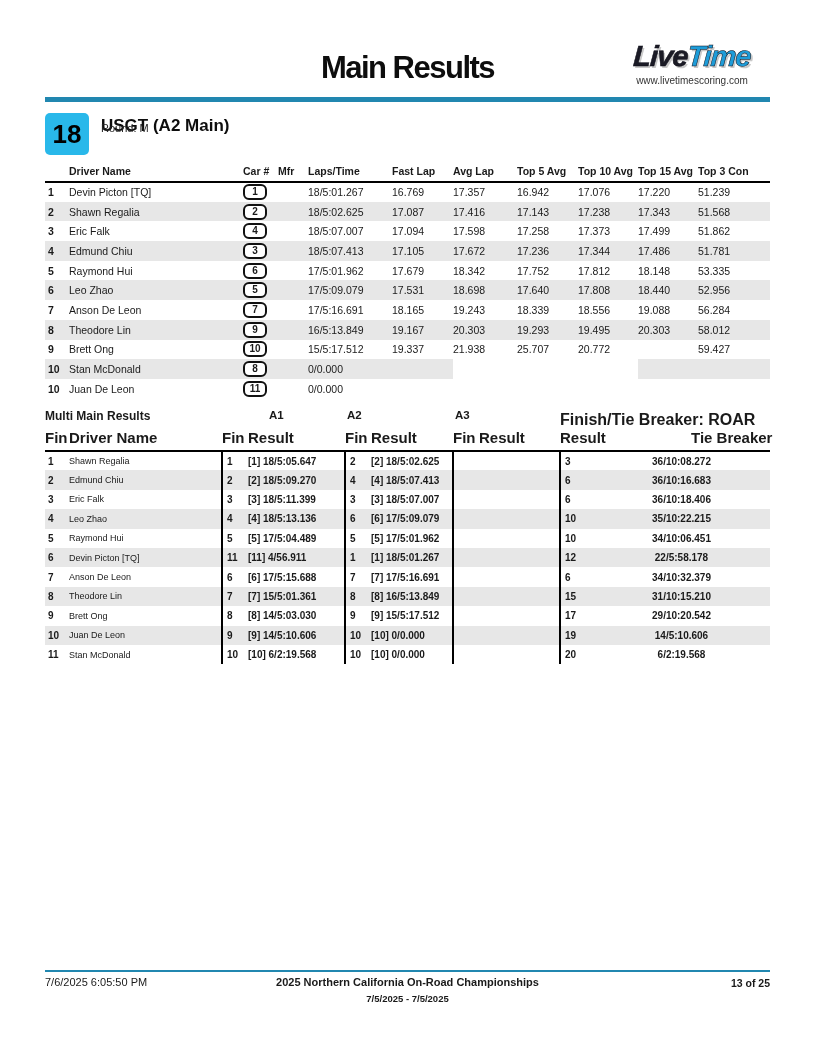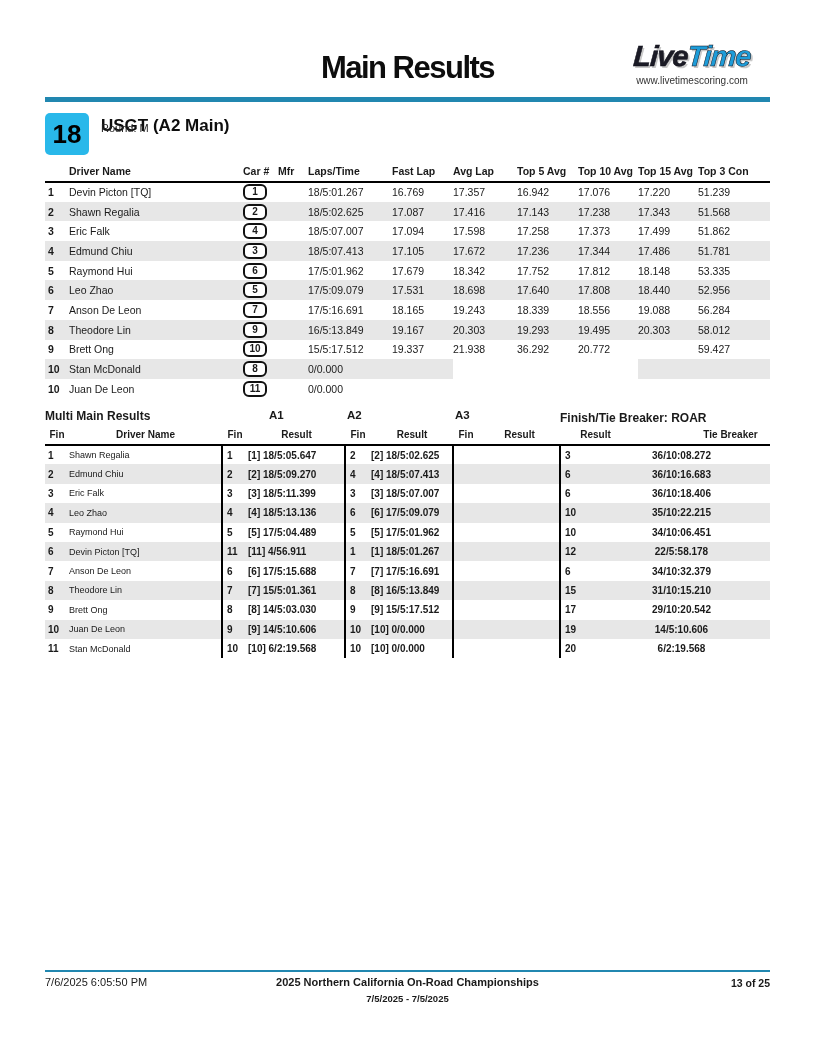--- a/index.html
+++ b/index.html
@@ -41,25 +41,25 @@
     border:2px solid #111; border-radius:6px; background:#fff; font-weight:bold;
     font-size:10px; line-height:12px; text-align:center; }
 
   
   .multi-titles { left:45px; top:409px; width:725px; height:17px; }
   .multi-titles span { position:absolute; font-weight:bold; white-space:nowrap; }
   .mt-title { left:0; font-size:12px; }
   .mt-a1 { left:179px; font-size:11.5px;margin-left:45px; }
   .mt-a2 { left:302px; font-size:11.5px; }
   .mt-a3 { left:410px; font-size:11.5px; }
-  .mt-finish { left:515px; font-size:12px; top:2px; }
+  .mt-finish { left:515px; font-size:16px; top:2px; }
 
   #multi-table { position:absolute; left:45px; top:428px; width:725px;
     border-collapse:collapse; table-layout:fixed; }
-  #multi-table th { font-size:10px; font-weight:bold; text-align:center;
+  #multi-table th { font-size:15px; font-weight:bold; text-align:left;
     padding:1px 0 4px 0; border-bottom:2px solid #000; white-space:nowrap; }
   #multi-table td { font-size:10px; height:19.4px; padding:0; vertical-align:middle; white-space:nowrap; }
   #multi-table tr.shaded td { background:var(--shade); }
   #multi-table td.fin { font-weight:bold; padding-left:3px; }
   #multi-table td.drv { font-size:9px; }
   #multi-table td.secf { border-left:2px solid #000; padding-left:4px; font-weight:bold; }
   #multi-table td.resv { font-weight:bold; }
   #multi-table td.resc { border-left:2px solid #000; padding-left:4px; font-weight:bold; }
   #multi-table td.tie { font-weight:bold; text-align:center; padding-right:38px; }
   #multi-table th.tie-h { padding-left:60px; }
@@ -228,21 +228,21 @@
   </tr>
 
   <tr>
     <td class="pos">9</td>
     <td>Brett Ong</td>
     <td><span class="car-badge">10</span></td>
     <td></td>
     <td>15/5:17.512</td>
     <td>19.337</td>
     <td>21.938</td>
-    <td>36.292</td>
+    <td>25.707</td>
     <td>20.772</td>
     <td></td>
     <td>59.427</td>
   </tr>
 
   <tr class="shaded gap">
     <td class="pos">10</td>
     <td>Stan McDonald</td>
     <td><span class="car-badge">8</span></td>
     <td></td>

